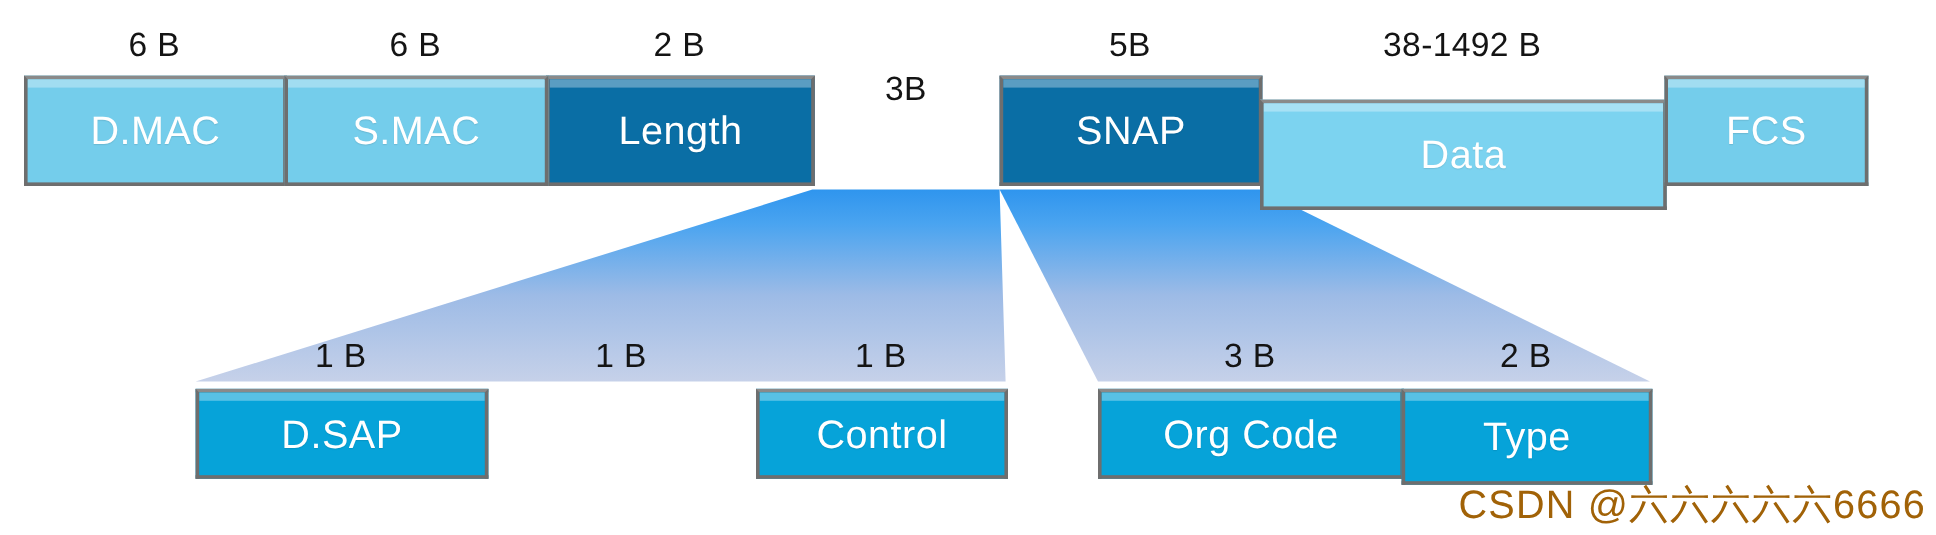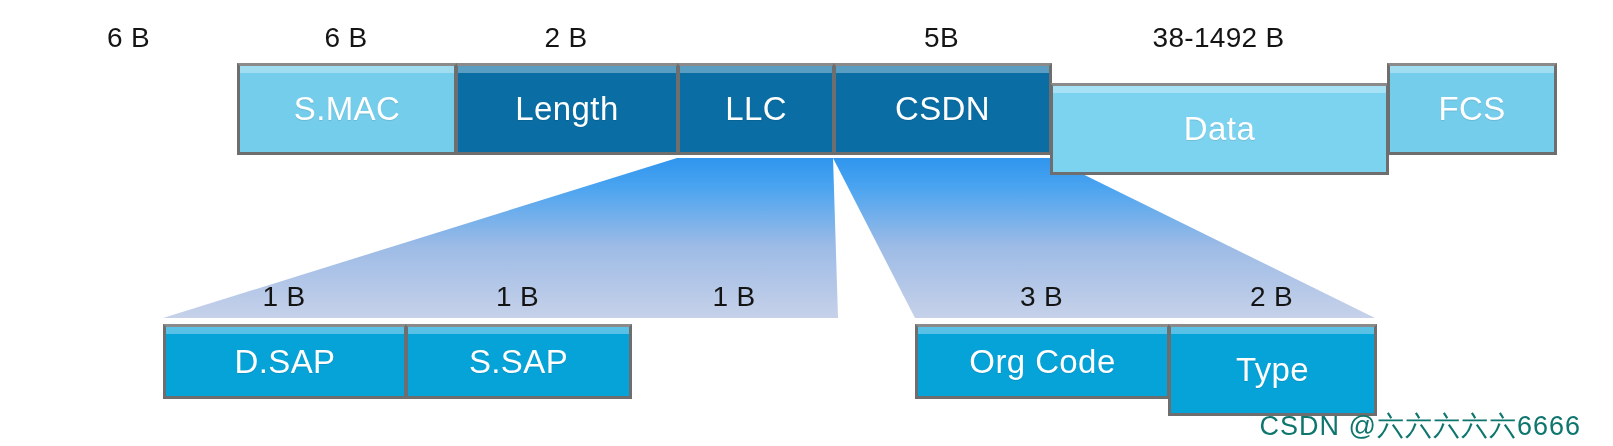--- a/index.html
+++ b/index.html
@@ -79,24 +79,24 @@
     background: #0a6ea5;
   }
   .fill-mid {
     background: #06a3d9;
     text-align: right;
   }
 
   
   #watermark {
     position: absolute;
-    right: 32px;
+    right: 8px;
     bottom: 2px;
-    font-size: 27px;
-    color: #0f766e;
+    font-size: 33px;
+    color: #a16207;
     white-space: nowrap;
     z-index: 6;
     letter-spacing: 1px;
   }
 </style>
 </head>
 <body>
 
 <div id="stage">
 
@@ -115,54 +115,54 @@
     <polygon points="833,158 1050,158 1375,318 915,318" fill="url(#fanGrad)"></polygon>
   </svg>
 
   <div class="size-label" style="left:20px;  width:217px; top:22px;"><span>6 B</span></div>
   <div class="size-label" style="left:237px; width:218px; top:22px;"><span>6 B</span></div>
   <div class="size-label" style="left:455px; width:222px; top:22px;"><span>2 B</span></div>
   <div class="size-label" style="left:677px; width:156px; top:22px;margin-top:36px;"><span>3B</span></div>
   <div class="size-label" style="left:833px; width:217px; top:22px;"><span>5B</span></div>
   <div class="size-label" style="left:1050px;width:337px; top:22px;"><span>38-1492 B</span></div>
 
+  <div class="field-box fill-light" style="left:20px;  width:219px; top:63px; height:92px;">
+    <span class="box-label">D.MAC</span>
+  </div>
   <div class="field-box fill-dark" style="left:455px; width:224px; top:63px; height:92px;">
     <span class="box-label">Length</span>
   </div>
   <div class="field-box fill-light" style="left:237px; width:220px; top:63px; height:92px;">
     <span class="box-label">S.MAC</span>
   </div>
-  <div class="field-box fill-dark" style="left:677px; width:158px; top:63px; height:92px;">
-    <span class="box-label">LLC</span>
-  </div>
   <div class="field-box fill-dark" style="left:833px; width:219px; top:63px; height:92px;">
-    <span class="box-label">CSDN</span>
+    <span class="box-label">SNAP</span>
   </div>
   <div class="field-box fill-sky" style="left:1050px;width:339px; top:63px; height:92px;margin-top:20px;">
     <span class="box-label">Data</span>
   </div>
   <div class="field-box fill-light" style="left:1387px;width:170px; top:63px; height:92px;">
     <span class="box-label">FCS</span>
   </div>
 
   <div class="size-label" style="left:163px; width:242px; top:281px;"><span>1 B</span></div>
   <div class="size-label" style="left:405px; width:225px; top:281px;"><span>1 B</span></div>
   <div class="size-label" style="left:630px; width:208px; top:281px;"><span>1 B</span></div>
   <div class="size-label" style="left:915px; width:253px; top:281px;"><span>3 B</span></div>
   <div class="size-label" style="left:1168px;width:207px; top:281px;"><span>2 B</span></div>
 
   <div class="field-box fill-mid" style="left:163px; width:244px; top:324px; height:75px;">
     <span class="box-label">D.SAP</span>
   </div>
-  <div class="field-box fill-mid" style="left:405px; width:227px; top:324px; height:75px;">
-    <span class="box-label">S.SAP</span>
+  <div class="field-box fill-mid" style="left:630px; width:210px; top:324px; height:75px;">
+    <span class="box-label">Control</span>
   </div>
 
   <div class="field-box fill-mid" style="left:915px; width:255px; top:324px; height:75px;">
     <span class="box-label">Org Code</span>
   </div>
-  <div class="field-box fill-mid" style="left:1168px;width:209px; top:324px; height:92px;">
+  <div class="field-box fill-mid" style="left:1168px;width:209px; top:324px; height:80px;">
     <span class="box-label">Type</span>
   </div>
 
   <div id="watermark">CSDN @六六六六六6666</div>
 
 </div>
 
 </body></html>

